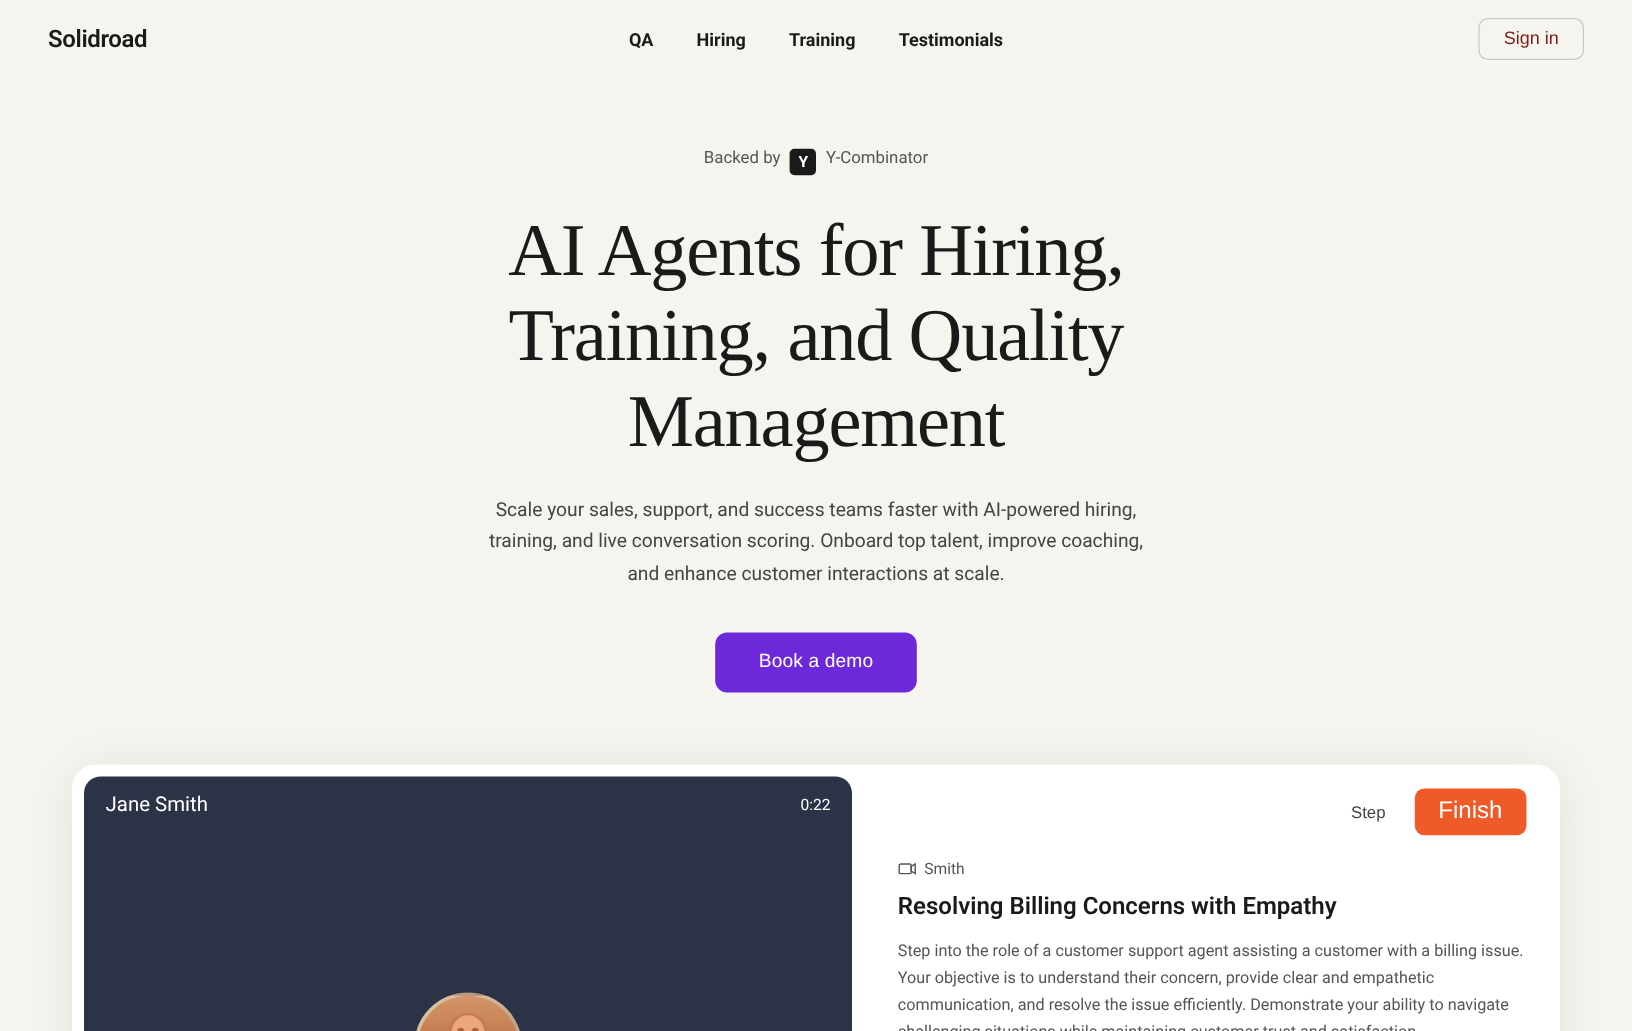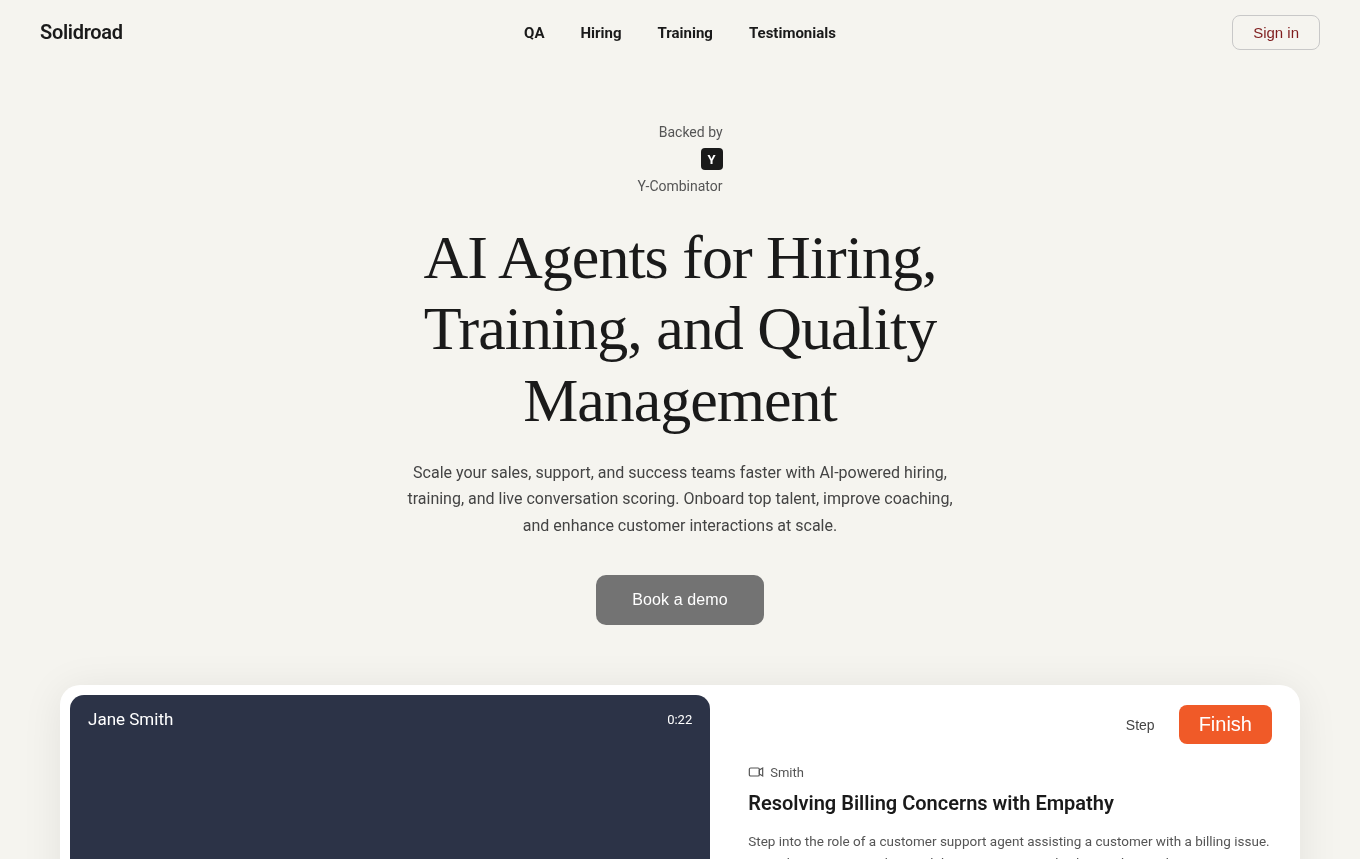--- a/index.html
+++ b/index.html
@@ -67,26 +67,25 @@
     .hero {
       display: flex;
       flex-direction: column;
       align-items: center;
       text-align: center;
       padding: 60px 20px 40px;
     }
 
     .backed-badge {
       display: flex;
-      align-items: flex-end;
+      align-items: flex-start;
       gap: 8px;
       margin-bottom: 28px;
       font-size: 14px;
       color: #555;
-      flex-direction: column;
     }
 
     .yc-icon {
       width: 22px;
       height: 22px;
       background: #1a1a1a;
       border-radius: 4px;
       display: flex;
       align-items: center;
       justify-content: center;
@@ -109,21 +108,21 @@
 
     .hero-subtitle {
       font-size: 16px;
       color: #444;
       max-width: 560px;
       line-height: 1.65;
       margin-bottom: 36px;
     }
 
     .book-demo-btn {
-      background: #737373;
+      background: #6d28d9;
       color: #fff;
       border: none;
       border-radius: 10px;
       padding: 16px 36px;
       font-size: 16px;
       font-weight: 500;
       cursor: pointer;
       letter-spacing: 0.1px;
     }
 

